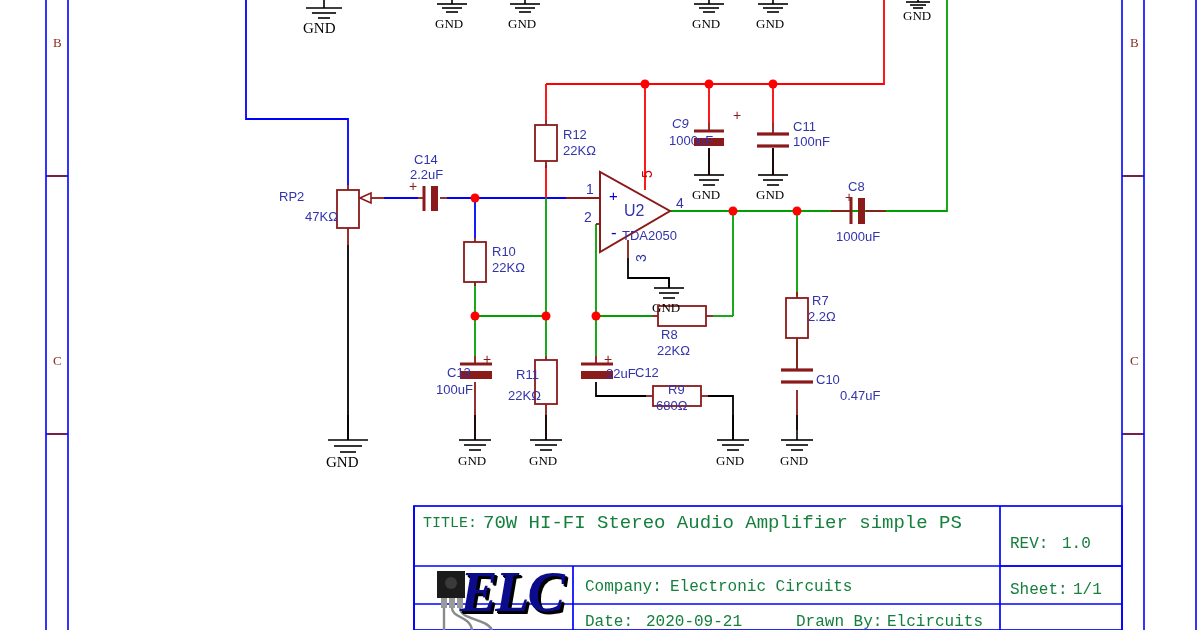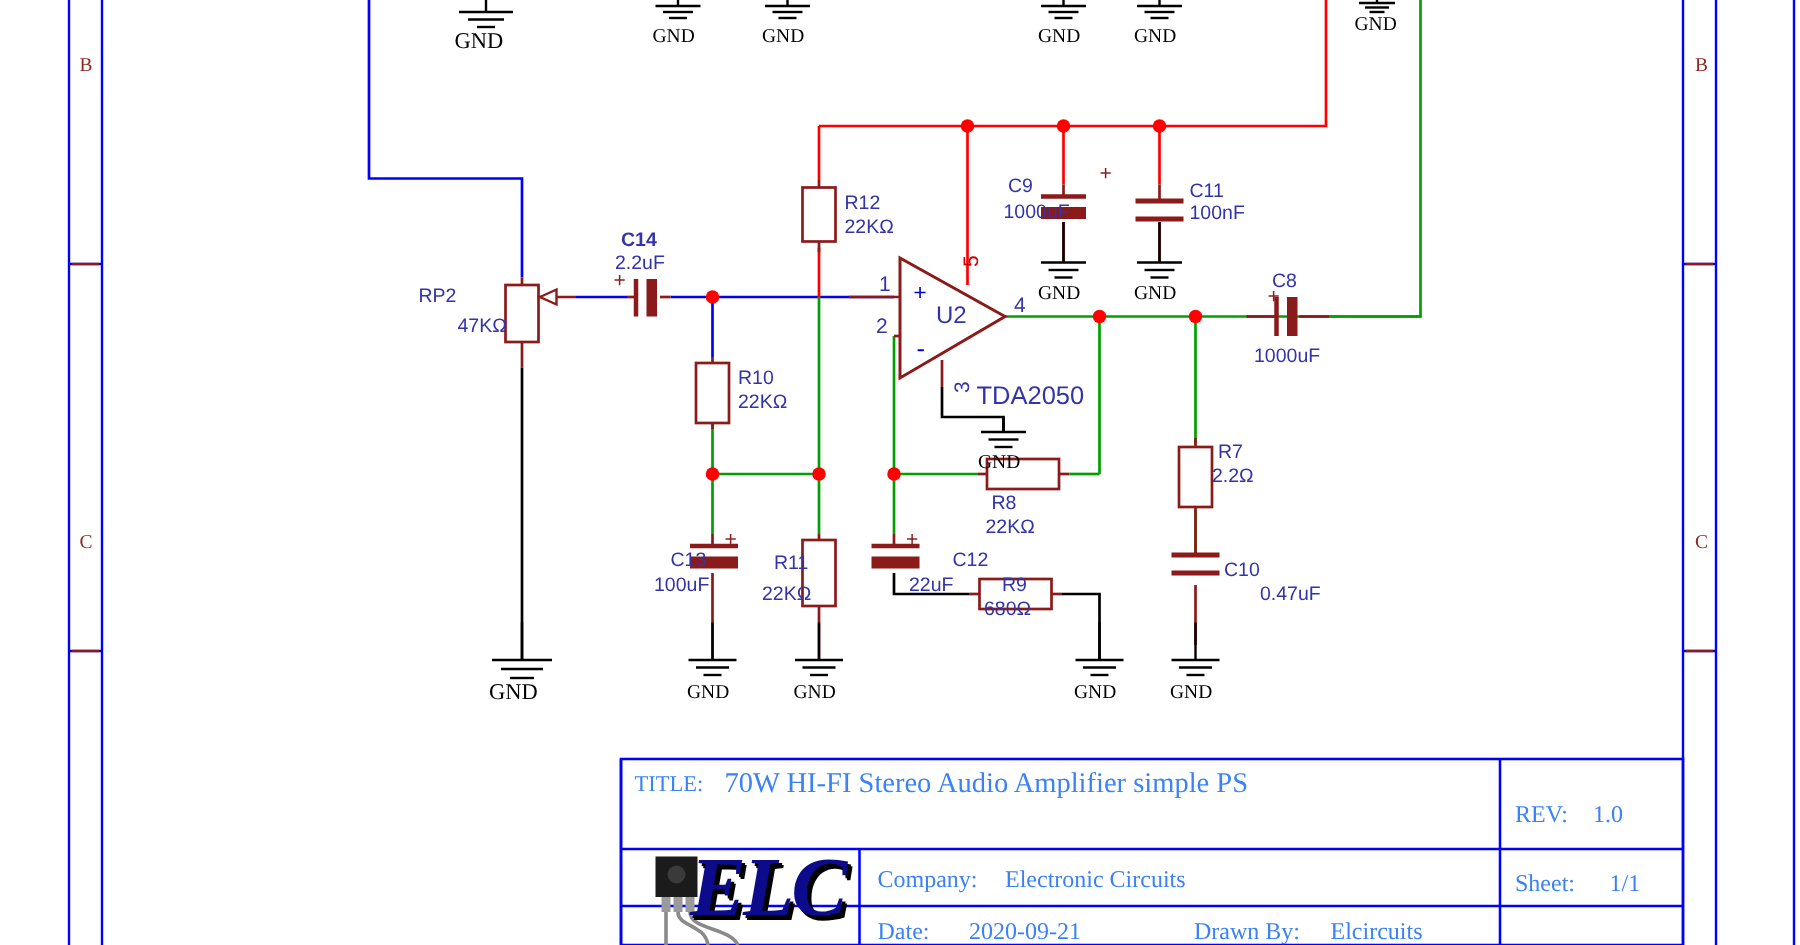--- a/index.html
+++ b/index.html
@@ -10,21 +10,21 @@
   .lbl{position:absolute;color:#3333aa;font-family:"Liberation Sans",sans-serif;
        font-size:13px;line-height:14px;white-space:pre;}
   .gndtxt{position:absolute;color:#000;font-family:"Liberation Serif",serif;
           font-size:15px;line-height:15px;white-space:pre;}
   .gndtxt.sm{font-size:13px;}
   .pin{position:absolute;color:#3333aa;font-family:"Liberation Sans",sans-serif;
        font-size:14px;line-height:14px;white-space:pre;}
   .pin.rot{transform:rotate(-90deg);transform-origin:left top;}
   .zone{position:absolute;color:#8b2b1f;font-family:"Liberation Serif",serif;
         font-size:13px;line-height:13px;}
-  .tbtxt{position:absolute;color:#3b82f6;font-family:Liberation Serif, serif;
+  .tbtxt{position:absolute;color:#15803d;font-family:Liberation Mono, monospace;
          white-space:pre;}
   .t-small{font-size:15px;}
   .t-title{font-size:19px;}
   .t-mid{font-size:16px;}
   .logo{position:absolute;left:424px;top:566px;width:146px;height:64px;overflow:hidden;}
   .logo-text{position:absolute;left:36px;top:-2px;font-family:"Liberation Serif",serif;
              font-style:italic;font-weight:bold;font-size:56px;line-height:56px;
              color:#0b0b8c;letter-spacing:-2px;
              text-shadow:2px 2px 0 #000, 3px 3px 0 #000;}
 </style>
@@ -307,66 +307,66 @@
 
   <div class="gndtxt" style="left:326px;top:455px;">GND</div>
   <div class="gndtxt sm" style="left:458px;top:453px;">GND</div>
   <div class="gndtxt sm" style="left:529px;top:453px;">GND</div>
   <div class="gndtxt sm" style="left:716px;top:453px;">GND</div>
   <div class="gndtxt sm" style="left:780px;top:453px;">GND</div>
 
   <div class="lbl" style="left:279px;top:190px;">RP2</div>
   <div class="lbl" style="left:305px;top:210px;">47KΩ</div>
 
-  <div class="lbl" style="left:414px;top:153px;font-weight:bold;">C14</div>
+  <div class="lbl" style="left:414px;top:153px;">C14</div>
   <div class="lbl" style="left:410px;top:168px;">2.2uF</div>
   <div class="lbl" style="left:409px;top:179px;color:#8b1a1a;font-size:14px;">+</div>
 
   <div class="lbl" style="left:563px;top:128px;">R12</div>
   <div class="lbl" style="left:563px;top:144px;">22KΩ</div>
 
   <div class="lbl" style="left:492px;top:245px;">R10</div>
   <div class="lbl" style="left:492px;top:261px;">22KΩ</div>
 
   <div class="lbl" style="left:447px;top:366px;">C13</div>
   <div class="lbl" style="left:436px;top:383px;">100uF</div>
   <div class="lbl" style="left:483px;top:352px;color:#8b1a1a;font-size:14px;">+</div>
 
   <div class="lbl" style="left:516px;top:368px;">R11</div>
   <div class="lbl" style="left:508px;top:389px;">22KΩ</div>
 
   <div class="lbl" style="left:611px;top:366px;margin-left:24px;">C12</div>
-  <div class="lbl" style="left:606px;top:383px;text-align:right;">22uF</div>
+  <div class="lbl" style="left:606px;top:367px;text-align:right;">22uF</div>
   <div class="lbl" style="left:604px;top:352px;color:#8b1a1a;font-size:14px;">+</div>
 
   <div class="lbl" style="left:661px;top:328px;">R8</div>
   <div class="lbl" style="left:657px;top:344px;">22KΩ</div>
 
   <div class="lbl" style="left:668px;top:383px;">R9</div>
   <div class="lbl" style="left:656px;top:399px;">680Ω</div>
 
-  <div class="lbl" style="left:672px;top:117px;">C9</div>
+  <div class="lbl" style="left:672px;top:117px;font-style:italic;">C9</div>
   <div class="lbl" style="left:669px;top:134px;">1000uF</div>
   <div class="lbl" style="left:733px;top:108px;color:#8b1a1a;font-size:14px;">+</div>
 
   <div class="lbl" style="left:793px;top:120px;">C11</div>
   <div class="lbl" style="left:793px;top:135px;">100nF</div>
 
   <div class="lbl" style="left:848px;top:180px;">C8</div>
   <div class="lbl" style="left:836px;top:230px;">1000uF</div>
   <div class="lbl" style="left:845px;top:190px;color:#8b1a1a;font-size:14px;">+</div>
 
   <div class="lbl" style="left:812px;top:294px;">R7</div>
   <div class="lbl" style="left:808px;top:310px;">2.2Ω</div>
 
   <div class="lbl" style="left:816px;top:373px;">C10</div>
   <div class="lbl" style="left:808px;top:389px;margin-left:32px;">0.47uF</div>
 
   <div class="lbl" style="left:624px;top:204px;font-size:16px;">U2</div>
-  <div class="lbl" style="left:651px;top:229px;font-size:17px;margin-top:28px;">TDA2050</div>
+  <div class="lbl" style="left:622px;top:229px;font-size:13px;">TDA2050</div>
   <div class="lbl" style="left:609px;top:189px;color:#0000cc;font-size:15px;">+</div>
   <div class="lbl" style="left:611px;top:226px;color:#0000cc;font-size:17px;">-</div>
   <div class="pin" style="left:586px;top:182px;">1</div>
   <div class="pin" style="left:584px;top:210px;">2</div>
   <div class="pin rot" style="left:634px;top:262px;">3</div>
   <div class="pin" style="left:676px;top:196px;">4</div>
   <div class="pin rot" style="left:640px;top:178px;color:#cc0000;">5</div>
 
   <div class="tbtxt t-small" style="left:423px;top:515px;">TITLE:</div>
   <div class="tbtxt t-title" style="left:483px;top:512px;">70W HI-FI Stereo Audio Amplifier simple PS</div>

